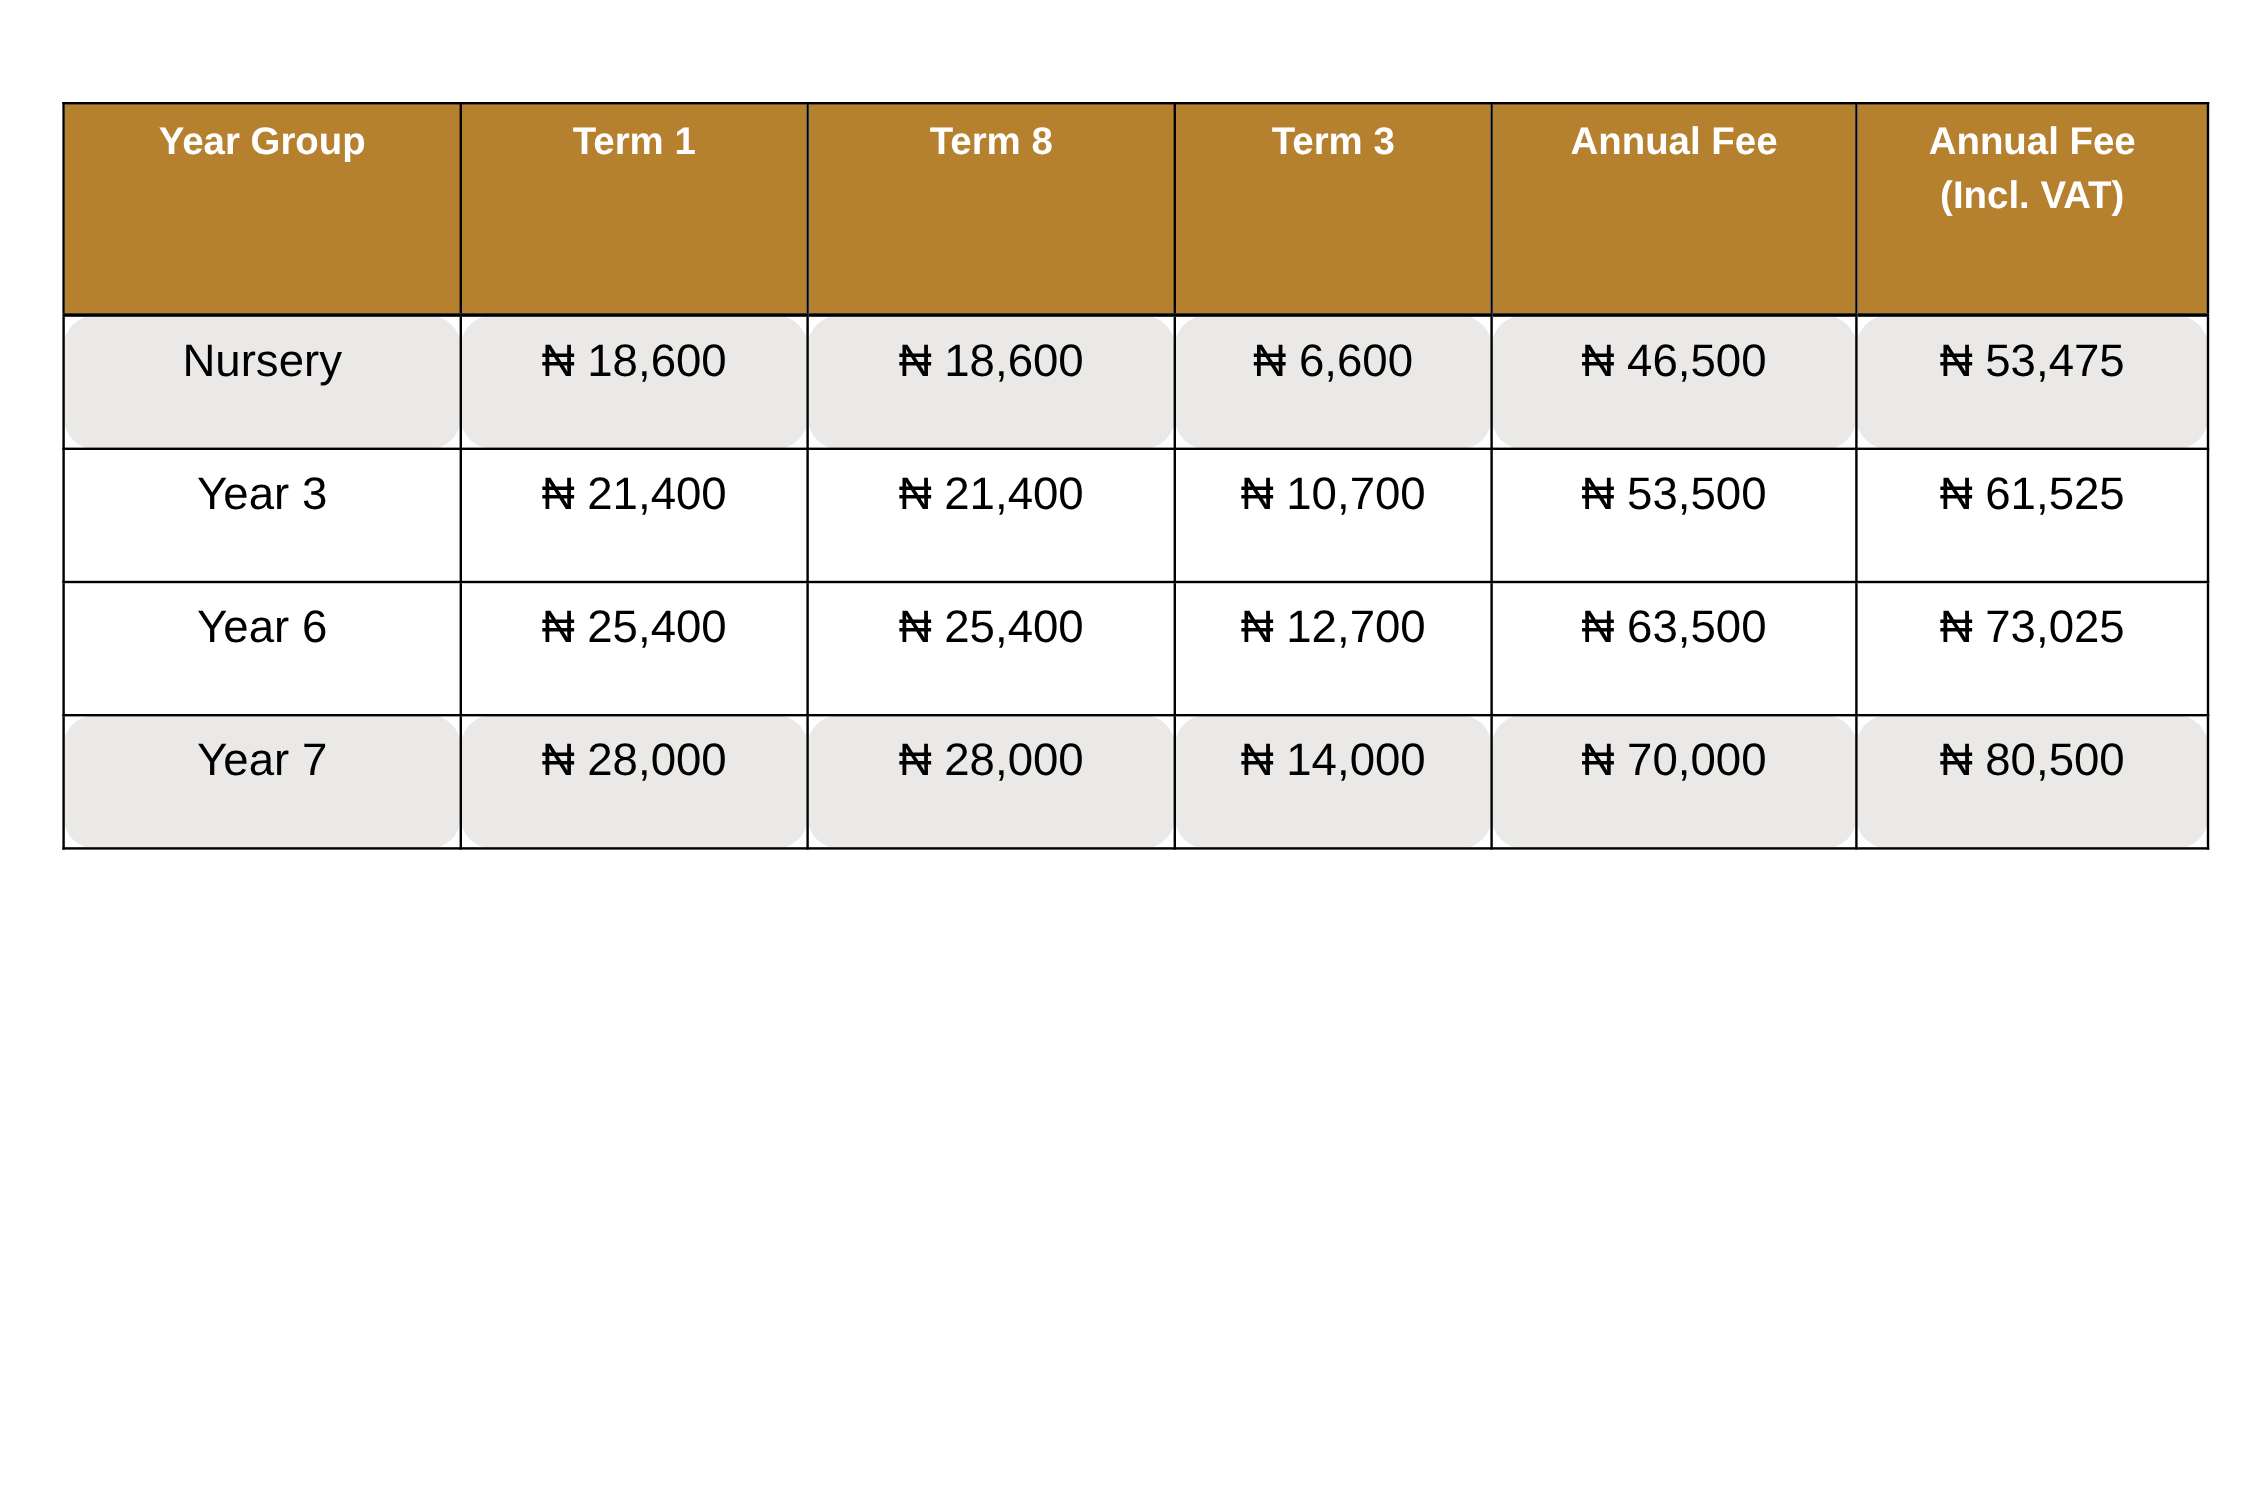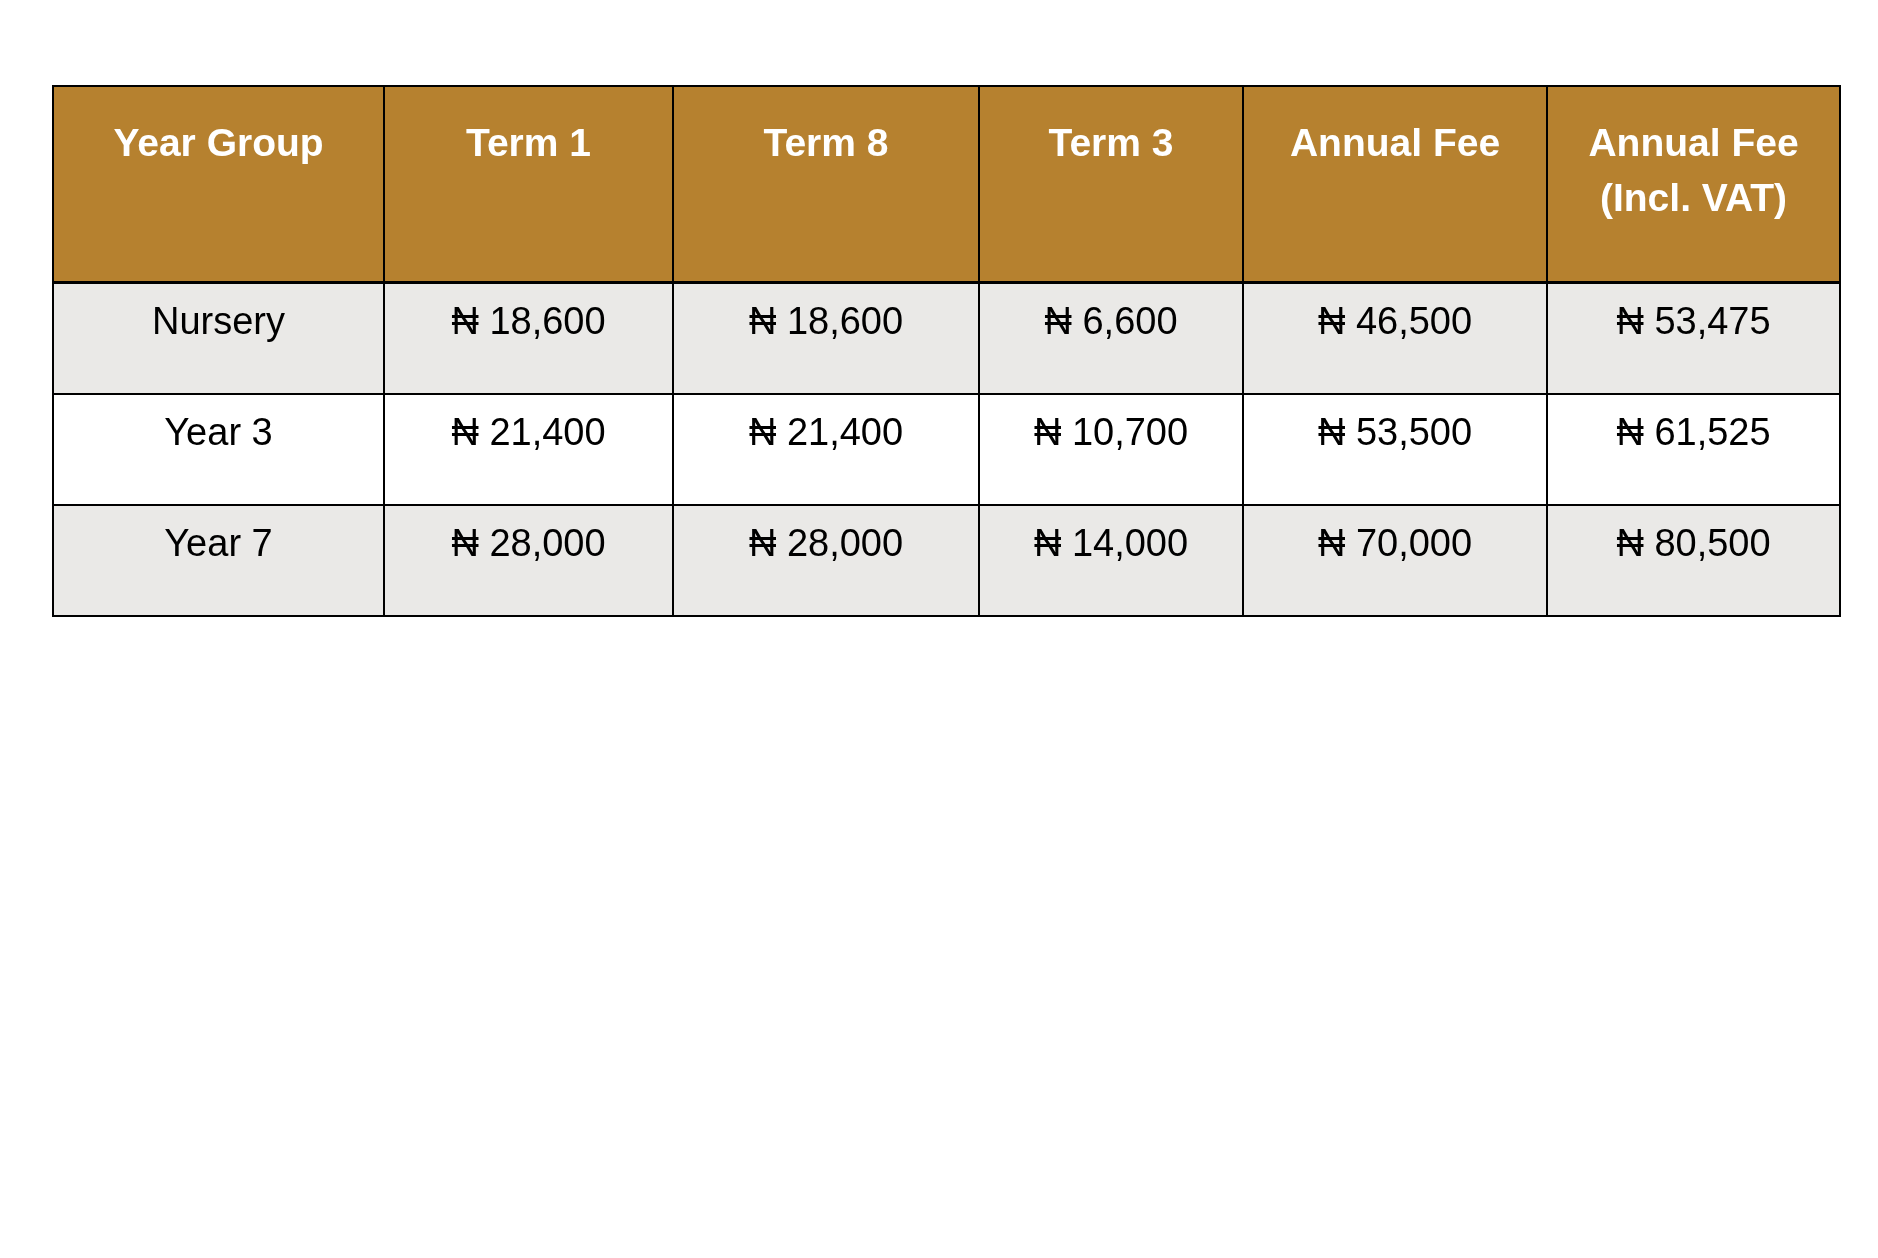--- a/index.html
+++ b/index.html
@@ -25,32 +25,33 @@
   .fees-table th, .fees-table td {
     border: 2px solid var(--border-color, #000);
     text-align: center;
     vertical-align: top;
     overflow: hidden;
   }
   .fees-table thead th {
     background: var(--header-bg, #B6812F);
     color: var(--header-text, #FFFFFF);
     font-weight: bold;
-    font-size: 39px;
+    font-size: 32px;
     line-height: 1.42;
     height: 165px;
-    padding-top: 28px;
+    padding-top: 8px;
     border-bottom-width: 3px;
   }
   .fees-table tbody td {
     font-size: 38px;
     line-height: 1.15;
     height: 92px;
     padding-top: 16px;
     background: var(--row-bg, #FFFFFF);
+    border-radius: 26px;
   }
   .fees-table tbody tr.alt td {
     background: var(--row-alt-bg, #EAE9E7);
   }
   .hdr-line { display: block; }
 </style>
 </head>
 <body>
 
 <table class="fees-table">
@@ -85,20 +86,28 @@
       <td>₦ 53,475</td>
     </tr>
     <tr>
       <td>Year 3</td>
       <td>₦ 21,400</td>
       <td>₦ 21,400</td>
       <td>₦ 10,700</td>
       <td>₦ 53,500</td>
       <td>₦ 61,525</td>
     </tr>
+    <tr>
+      <td>Year 6</td>
+      <td>₦ 25,400</td>
+      <td>₦ 25,400</td>
+      <td>₦ 12,700</td>
+      <td>₦ 63,500</td>
+      <td>₦ 73,025</td>
+    </tr>
     <tr class="alt">
       <td>Year 7</td>
       <td>₦ 28,000</td>
       <td>₦ 28,000</td>
       <td>₦ 14,000</td>
       <td>₦ 70,000</td>
       <td>₦ 80,500</td>
     </tr>
 
   </tbody>

